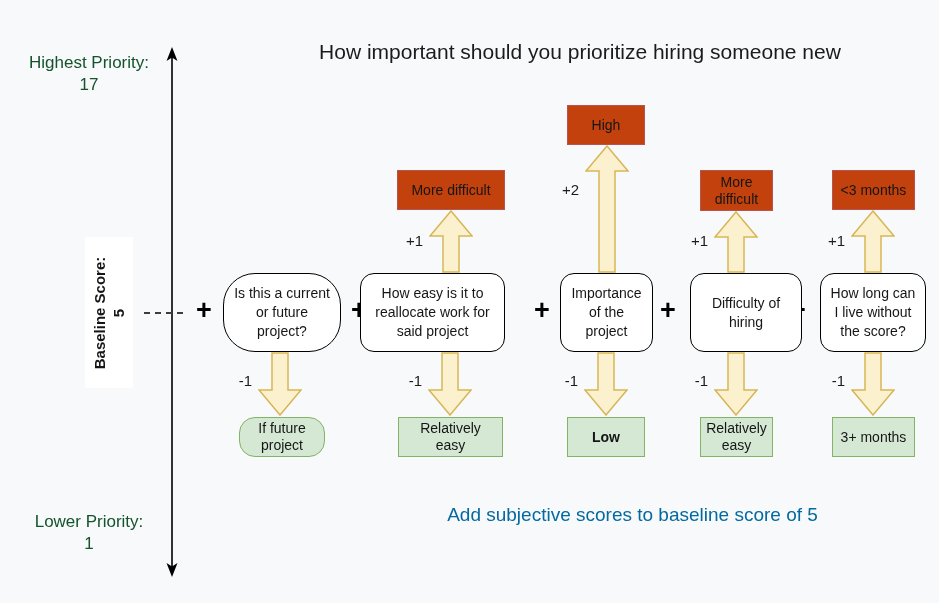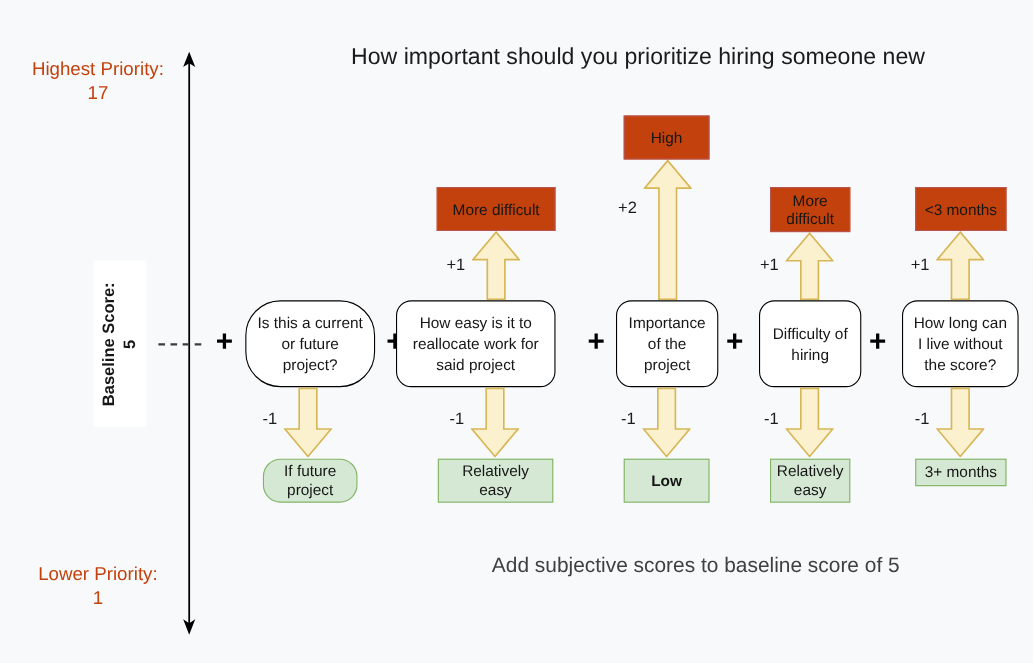--- a/index.html
+++ b/index.html
@@ -14,25 +14,25 @@
     color:#161616;
     overflow:hidden;
   }
   .abs{position:absolute;}
   .title{
     top:40px;left:275px;width:610px;
     text-align:center;font-size:21px;color:#1b1b1b;
   }
   .footer{
     top:504px;left:410px;width:445px;
-    text-align:center;font-size:19px;color:#404040;
+    text-align:center;font-size:19px;color:#0369a1;
   }
   .axis-label{
     width:150px;text-align:center;
-    font-size:17px;line-height:22px;color:#c2410c;
+    font-size:17px;line-height:22px;color:#14532d;
   }
   .axis-label.top{left:14px;top:52px;}
   .axis-label.bottom{left:14px;top:511px;}
   .baseline-box{
     left:85px;top:237px;width:48px;height:151px;
     background:#ffffff;
   }
   .baseline-inner{
     position:absolute;left:50%;top:50%;
     width:151px;height:48px;
@@ -109,21 +109,21 @@
 
   <div class="abs qbox" style="left:223px;width:118px;border-radius:32px;">Is this a current
 or future
 project?</div>
   <div class="abs qbox" style="left:360px;width:145px;">How easy is it to
 reallocate work for
 said project</div>
   <div class="abs qbox" style="left:560px;width:93px;">Importance
 of the
 project</div>
-  <div class="abs qbox" style="left:690px;width:93px;">Difficulty of
+  <div class="abs qbox" style="left:690px;width:112px;">Difficulty of
 hiring</div>
   <div class="abs qbox" style="left:820px;width:106px;">How long can
 I live without
 the score?</div>
 
   <svg class="abs arrow" style="left:429px;top:210px;" width="44" height="63" viewBox="0 0 44 63">
     <polygon points="22,1 43,26 30,26 30,62 14,62 14,26 1,26"></polygon>
   </svg>
   <svg class="abs arrow" style="left:585px;top:145px;" width="44" height="128" viewBox="0 0 44 128">
     <polygon points="22,1 43,26 30,26 30,127 14,127 14,26 1,26"></polygon>
@@ -157,21 +157,21 @@
 difficult</div>
   <div class="abs labelbox pink" style="left:832px;top:170px;width:83px;height:40px;">&lt;3 months</div>
 
   <div class="abs labelbox green" style="left:239px;top:417px;width:86px;height:40px;border-radius:16px;">If future
 project</div>
   <div class="abs labelbox green" style="left:398px;top:417px;width:105px;height:40px;">Relatively
 easy</div>
   <div class="abs labelbox green" style="left:567px;top:417px;width:78px;height:40px;font-weight:bold;">Low</div>
   <div class="abs labelbox green" style="left:700px;top:417px;width:73px;height:40px;">Relatively
 easy</div>
-  <div class="abs labelbox green" style="left:832px;top:417px;width:83px;height:25px;">3+ months</div>
+  <div class="abs labelbox green" style="left:832px;top:417px;width:83px;height:40px;">3+ months</div>
 
   <div class="abs delta" style="left:393px;top:232px;">+1</div>
   <div class="abs delta" style="left:549px;top:181px;">+2</div>
   <div class="abs delta" style="left:678px;top:232px;">+1</div>
   <div class="abs delta" style="left:815px;top:232px;">+1</div>
 
   <div class="abs delta" style="left:222px;top:372px;">-1</div>
   <div class="abs delta" style="left:392px;top:372px;">-1</div>
   <div class="abs delta" style="left:548px;top:372px;">-1</div>
   <div class="abs delta" style="left:678px;top:372px;">-1</div>

